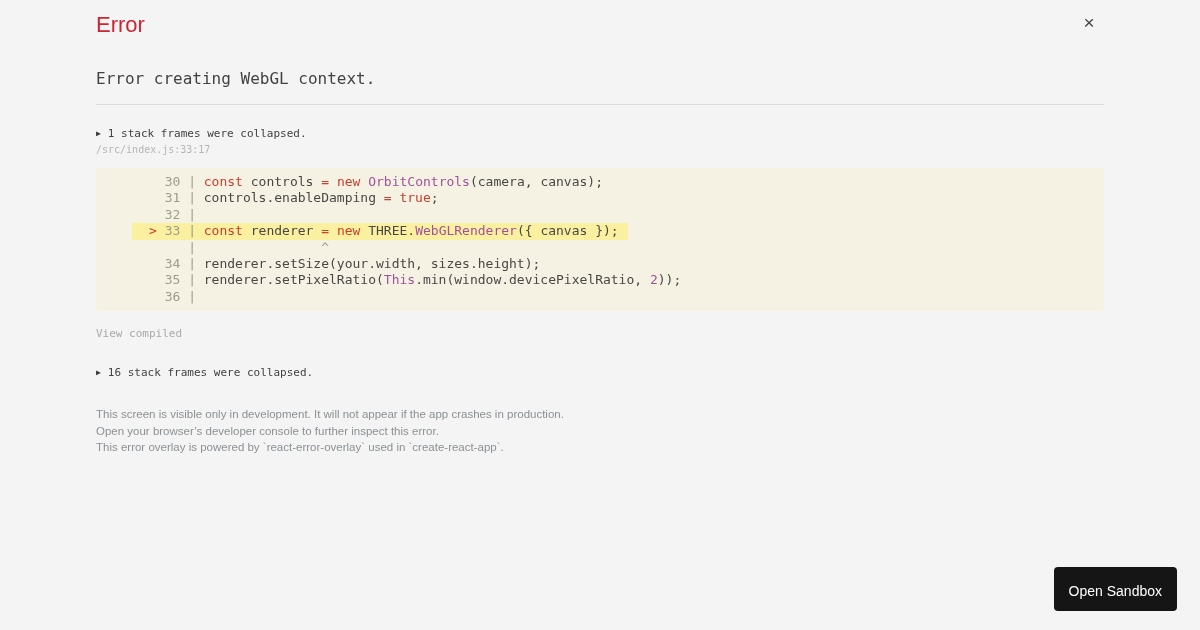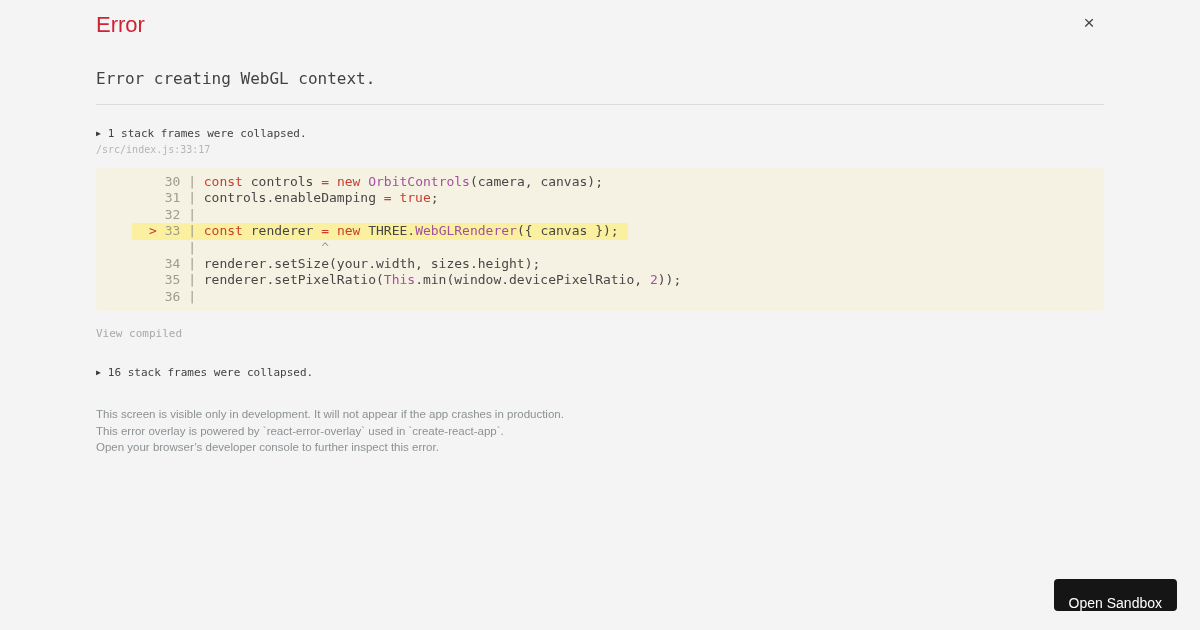--- a/index.html
+++ b/index.html
@@ -118,21 +118,21 @@
   .footer-line {
     font-family: "Liberation Sans", sans-serif;
     font-size: 11.5px;
     line-height: 16.5px;
     color: var(--footer-gray, #8b9194);
   }
 
   .sandbox-btn {
     position: absolute;
     right: 23px; bottom: 19px;
-    height: 32px;
+    height: 44px;
     padding: 16px 15px;
     background: var(--btn-bg, #151515);
     color: var(--btn-text, #ffffff);
     border: none;
     border-radius: 4px;
     font-family: "Liberation Sans", sans-serif;
     font-size: 14px;
     cursor: pointer;
   }
 </style>
@@ -169,18 +169,18 @@
 
   <div class="view-compiled">View compiled</div>
 
   <div class="collapsed-row collapsed-bottom">
     <span class="tri-icon">▶</span>
     <span>16 stack frames were collapsed.</span>
   </div>
 
   <div class="footer">
     <div class="footer-line">This screen is visible only in development. It will not appear if the app crashes in production.</div>
+    <div class="footer-line">Open your browser’s developer console to further inspect this error.</div>
     <div class="footer-line">This error overlay is powered by `react-error-overlay` used in `create-react-app`.</div>
-    <div class="footer-line">Open your browser’s developer console to further inspect this error.</div>
   </div>
 </div>
 
 <button class="sandbox-btn">Open Sandbox</button>
 
 </body></html>

